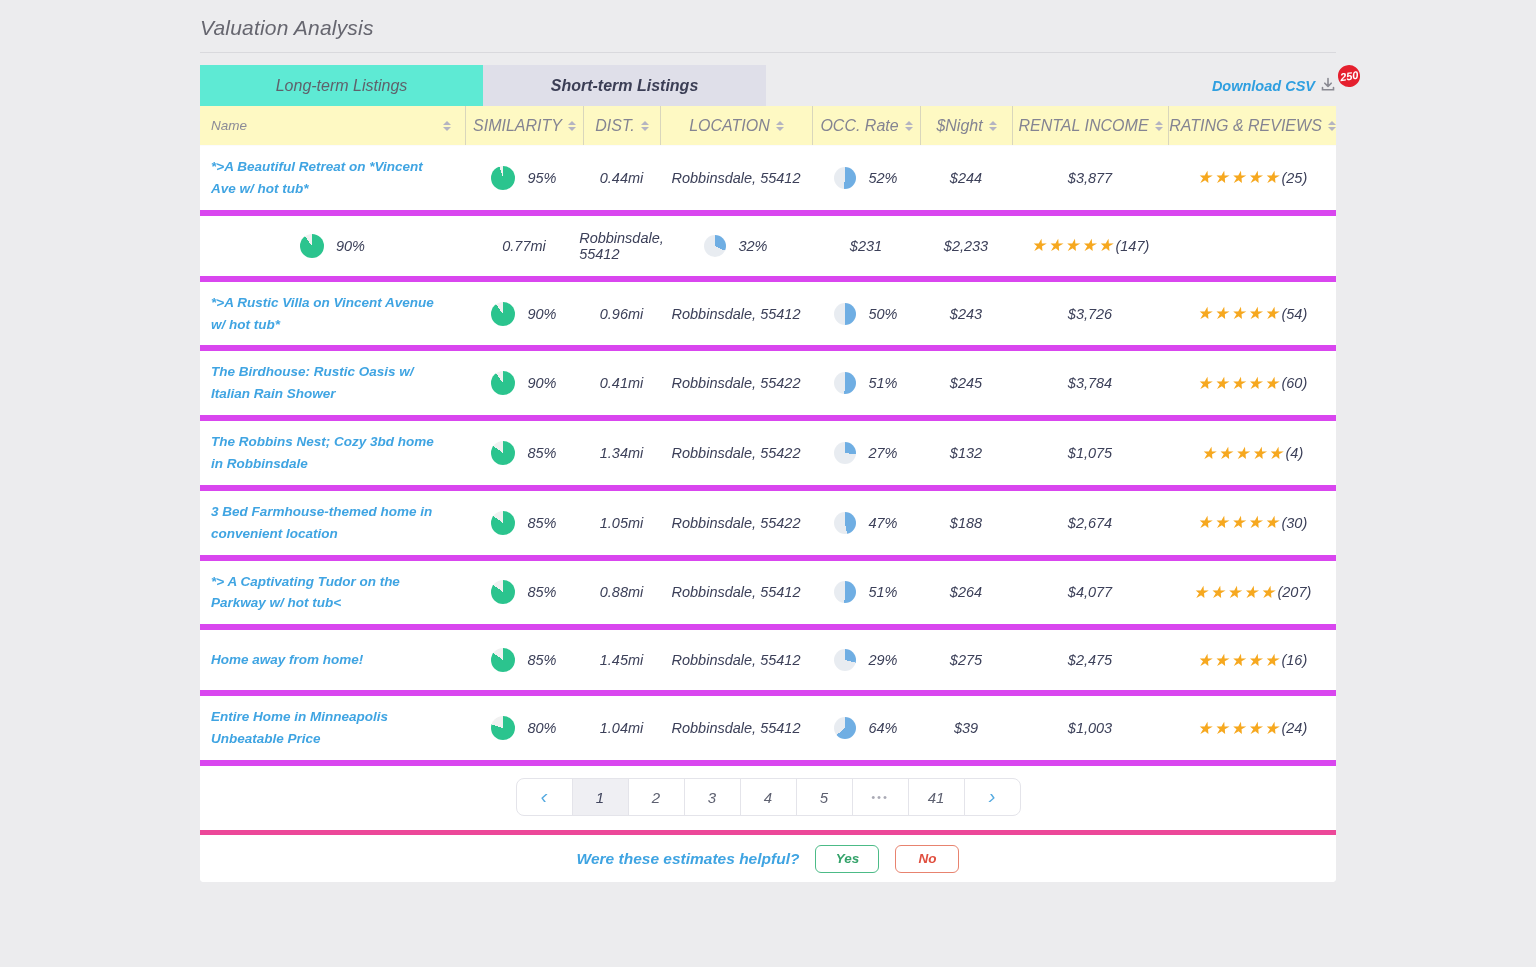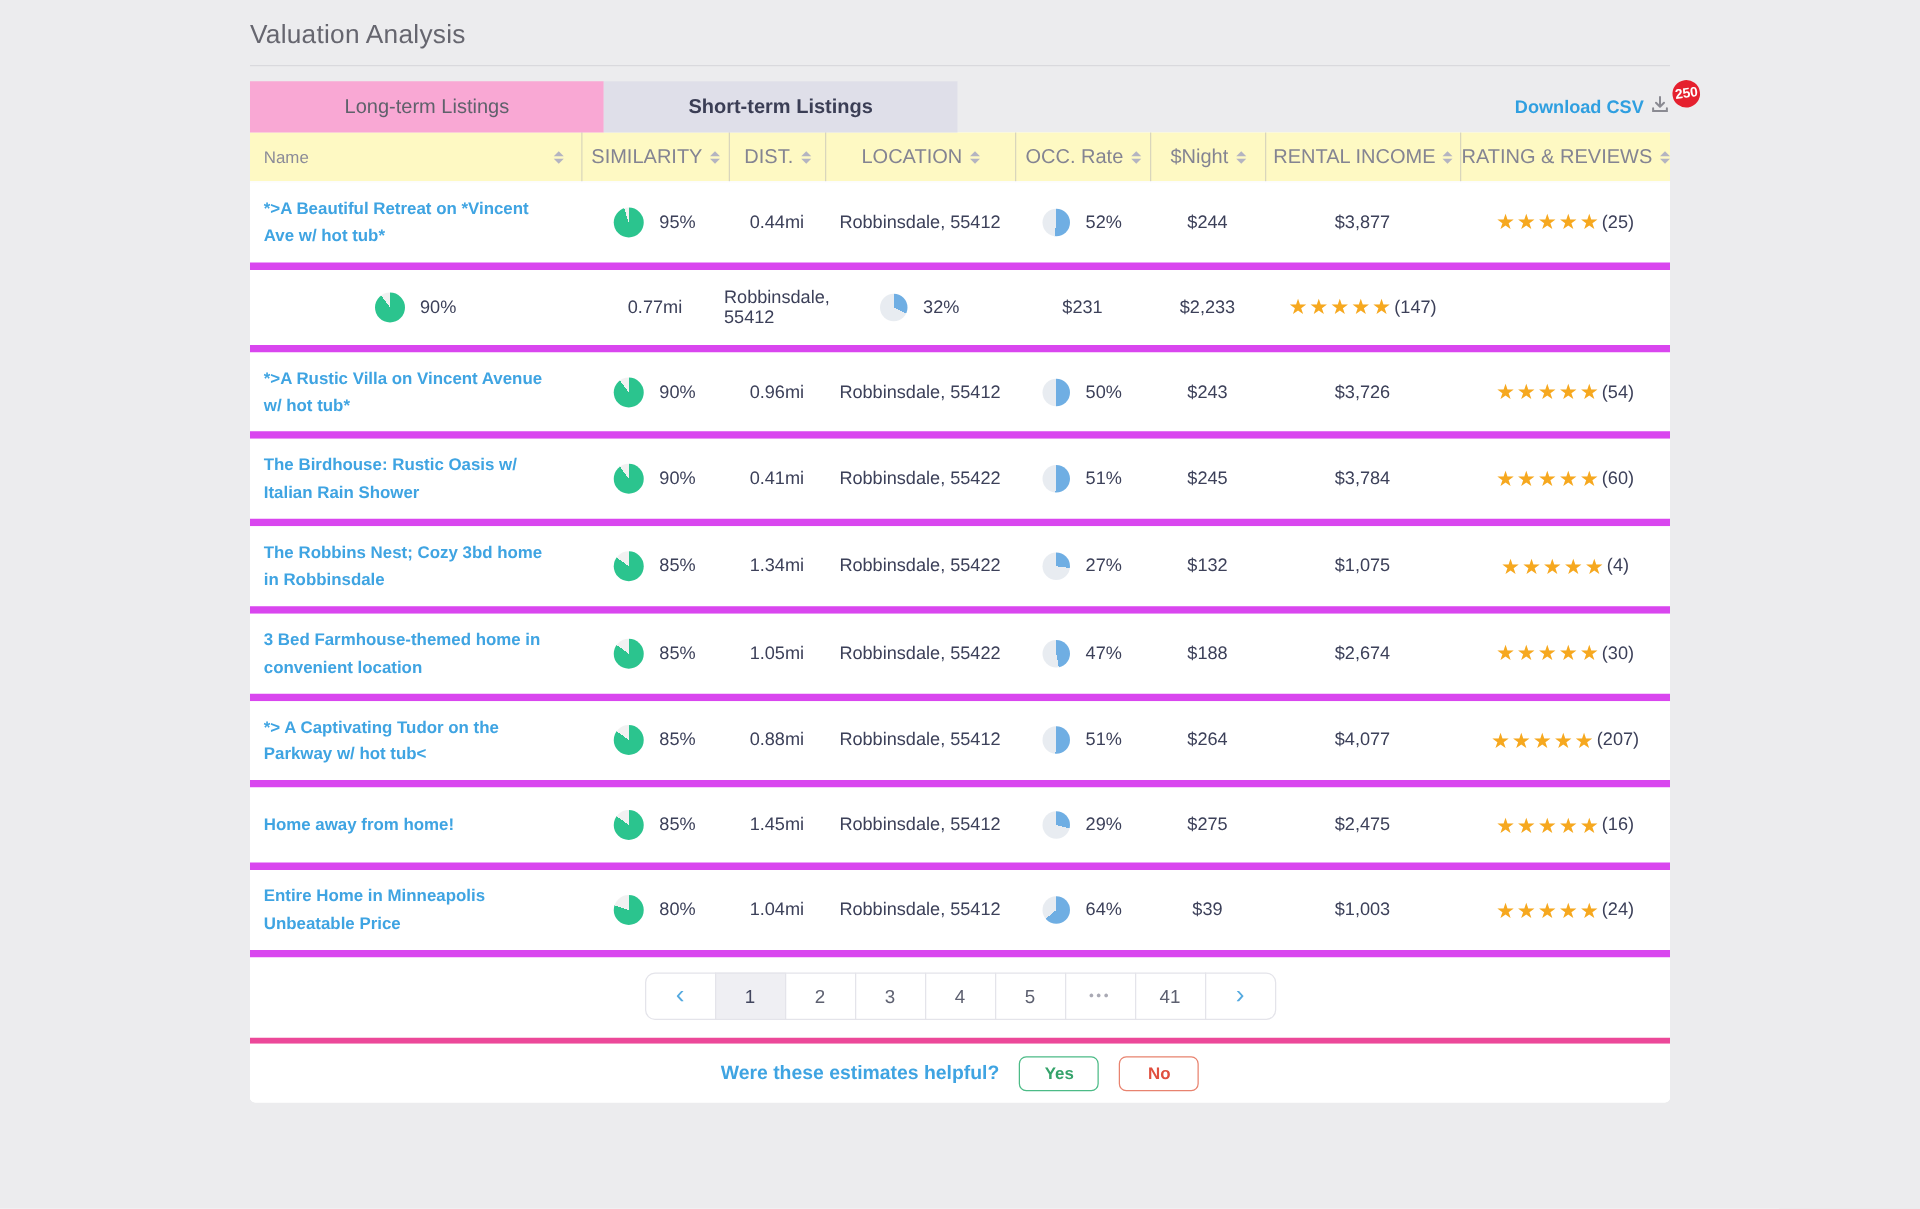--- a/index.html
+++ b/index.html
@@ -3,42 +3,42 @@
 <meta charset="utf-8">
 <style>
   * { margin: 0; padding: 0; box-sizing: border-box; }
   html, body { width: 1536px; height: 967px; }
   body {
     background: #ececee;
     font-family: "Liberation Sans", sans-serif;
     color: #3c4059;
     overflow: hidden;
   }
-  .content { width: 1136px; margin-left: 200px; padding-top: 16px; }
+  .content { width: 1136px; margin-left: 200px; padding-top: 16px; font-style: italic; }
 
   
   .page-title { font-size: 21px; font-weight: 400; color: #66666f; letter-spacing: .2px; }
   .title-divider { border: none; border-top: 1px solid #d9d9dd; margin-top: 12px; }
 
   .section-head { display: flex; align-items: center; gap: 7px; margin-top: 40px; }
   .section-title { font-size: 16.5px; font-weight: 700; color: #343850; }
   .info-icon {
     width: 15px; height: 15px; border-radius: 50%;
     background: #41a7e3; color: #fff; font-size: 10px; font-weight: 700;
     display: inline-flex; align-items: center; justify-content: center;
     font-family: "Liberation Serif", serif; cursor: pointer;
   }
 
   
   .tabbar { display: flex; align-items: stretch; margin-top: 12px; height: 41px; }
   .tab {
     width: 283px; display: flex; align-items: center; justify-content: center;
     font-size: 16px; cursor: pointer;
   }
-  .tab.inactive { background: #f9a8d4; color: #5f616b; }
+  .tab.inactive { background: #5eead4; color: #5f616b; }
   .tab.active   { background: #dfdfe9; color: #3b3e55; font-weight: 700; }
   .tab-spacer { flex: 1; display: flex; align-items: center; justify-content: flex-end; }
   .download-wrap { display: inline-flex; align-items: center; gap: 5px; position: relative; cursor: pointer; }
   .download-link { color: #2f9fe0; font-size: 14.5px; font-weight: 700; }
   .dl-icon { display: inline-block; margin-top: 2px; }
   .dl-badge {
     position: absolute; right: -24px; top: -10px;
     background: #e5202e; color: #fff; font-size: 11px; font-weight: 700;
     min-width: 22px; height: 22px; border-radius: 50%;
     display: flex; align-items: center; justify-content: center;

